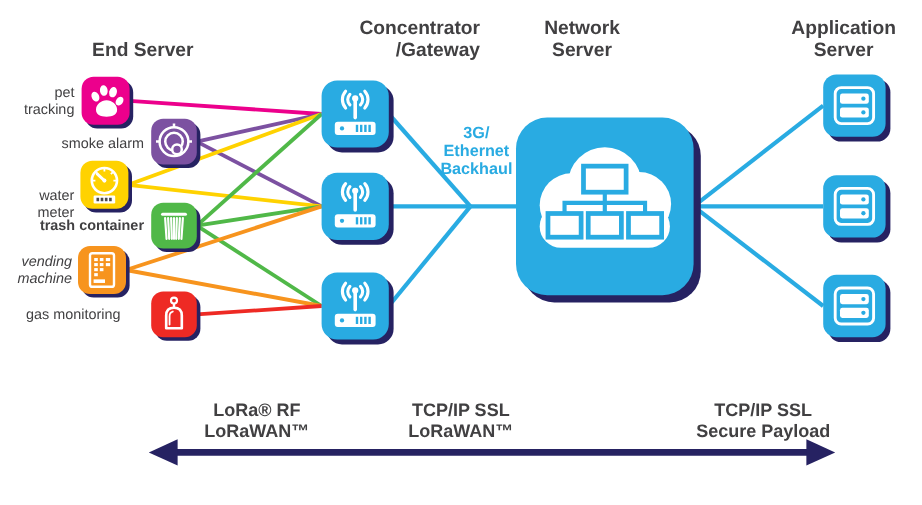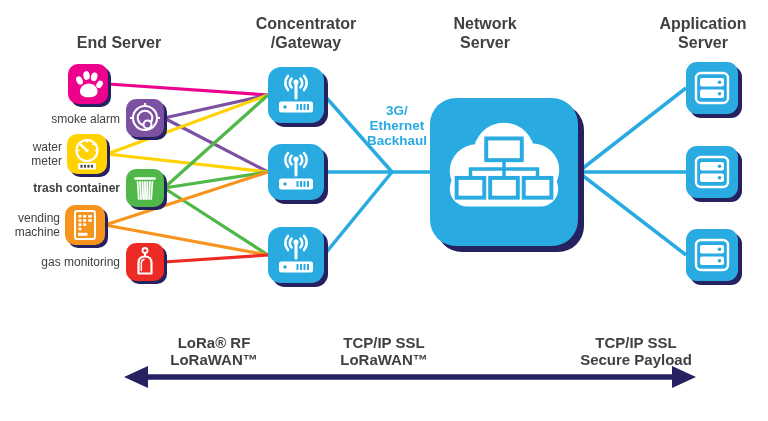--- a/index.html
+++ b/index.html
@@ -45,32 +45,33 @@
       <line x1="324" y1="172" x2="392" y2="172" stroke="#29ABE2" stroke-width="3.5"></line>
       <line x1="324" y1="255" x2="392" y2="172" stroke="#29ABE2" stroke-width="3.5"></line>
       <line x1="392" y1="172" x2="430" y2="172" stroke="#29ABE2" stroke-width="3.5"></line>
       <line x1="578" y1="172" x2="686" y2="88" stroke="#29ABE2" stroke-width="3.5"></line>
       <line x1="578" y1="172" x2="686" y2="172" stroke="#29ABE2" stroke-width="3.5"></line>
       <line x1="578" y1="172" x2="686" y2="255" stroke="#29ABE2" stroke-width="3.5"></line>
     </svg>
   <div style="position:absolute;left:392px;top:172px;width:0;height:0;"></div>
 
   <div class="hdr" style="left:49px;top:33px;width:140px;">End Server</div>
-  <div class="hdr" style="left:226px;top:14px;width:160px;">Concentrator
+  <div class="hdr" style="left:240px;top:14px;width:160px;text-align:right;">Concentrator
 /Gateway</div>
   <div class="hdr" style="left:405px;top:14px;width:160px;">Network
 Server</div>
   <div class="hdr" style="left:628px;top:14px;width:150px;">Application
 Server</div>
 
+  <div class="nodelabel" style="left:2px;top:70px;width:60px;">pet tracking</div>
   <div class="nodelabel" style="left:2px;top:112px;width:118px;">smoke alarm</div>
-  <div class="nodelabel" style="left:2px;top:140px;width:60px;text-align:right;">water meter</div>
+  <div class="nodelabel" style="left:2px;top:156px;width:60px;text-align:right;">water meter</div>
   <div class="nodelabel" style="left:2px;top:181px;width:118px;font-weight:bold;">trash container</div>
-  <div class="nodelabel" style="left:2px;top:211px;width:58px;">vending machine</div>
-  <div class="nodelabel" style="left:2px;top:255px;width:118px;">gas monitoring</div>
+  <div class="nodelabel" style="left:2px;top:211px;width:58px;font-style:italic;">vending machine</div>
+  <div class="nodelabel" style="left:2px;top:255px;width:118px;text-align:center;">gas monitoring</div>
 
   <div class="iconbox endnode" style="left:68px;top:64px;background:#EC008C;">
     <svg width="40" height="40" viewBox="0 0 40 40">
       <g fill="#fff">
         <ellipse cx="11.5" cy="16.5" rx="3.1" ry="4.3" transform="rotate(-25 11.5 16.5)"></ellipse>
         <ellipse cx="18.5" cy="11.5" rx="3.2" ry="4.4" transform="rotate(-8 18.5 11.5)"></ellipse>
         <ellipse cx="26.2" cy="12.8" rx="3.2" ry="4.4" transform="rotate(14 26.2 12.8)"></ellipse>
         <ellipse cx="31.6" cy="20.3" rx="2.9" ry="4" transform="rotate(35 31.6 20.3)"></ellipse>
         <path d="M20.8,19.5 c4.6,0 8.8,3.6 8.8,7.9 c0,3.9 -3.4,5.8 -8.8,5.8 c-5.4,0 -8.8,-1.9 -8.8,-5.8 c0,-4.3 4.2,-7.9 8.8,-7.9 z"></path>
       </g>

